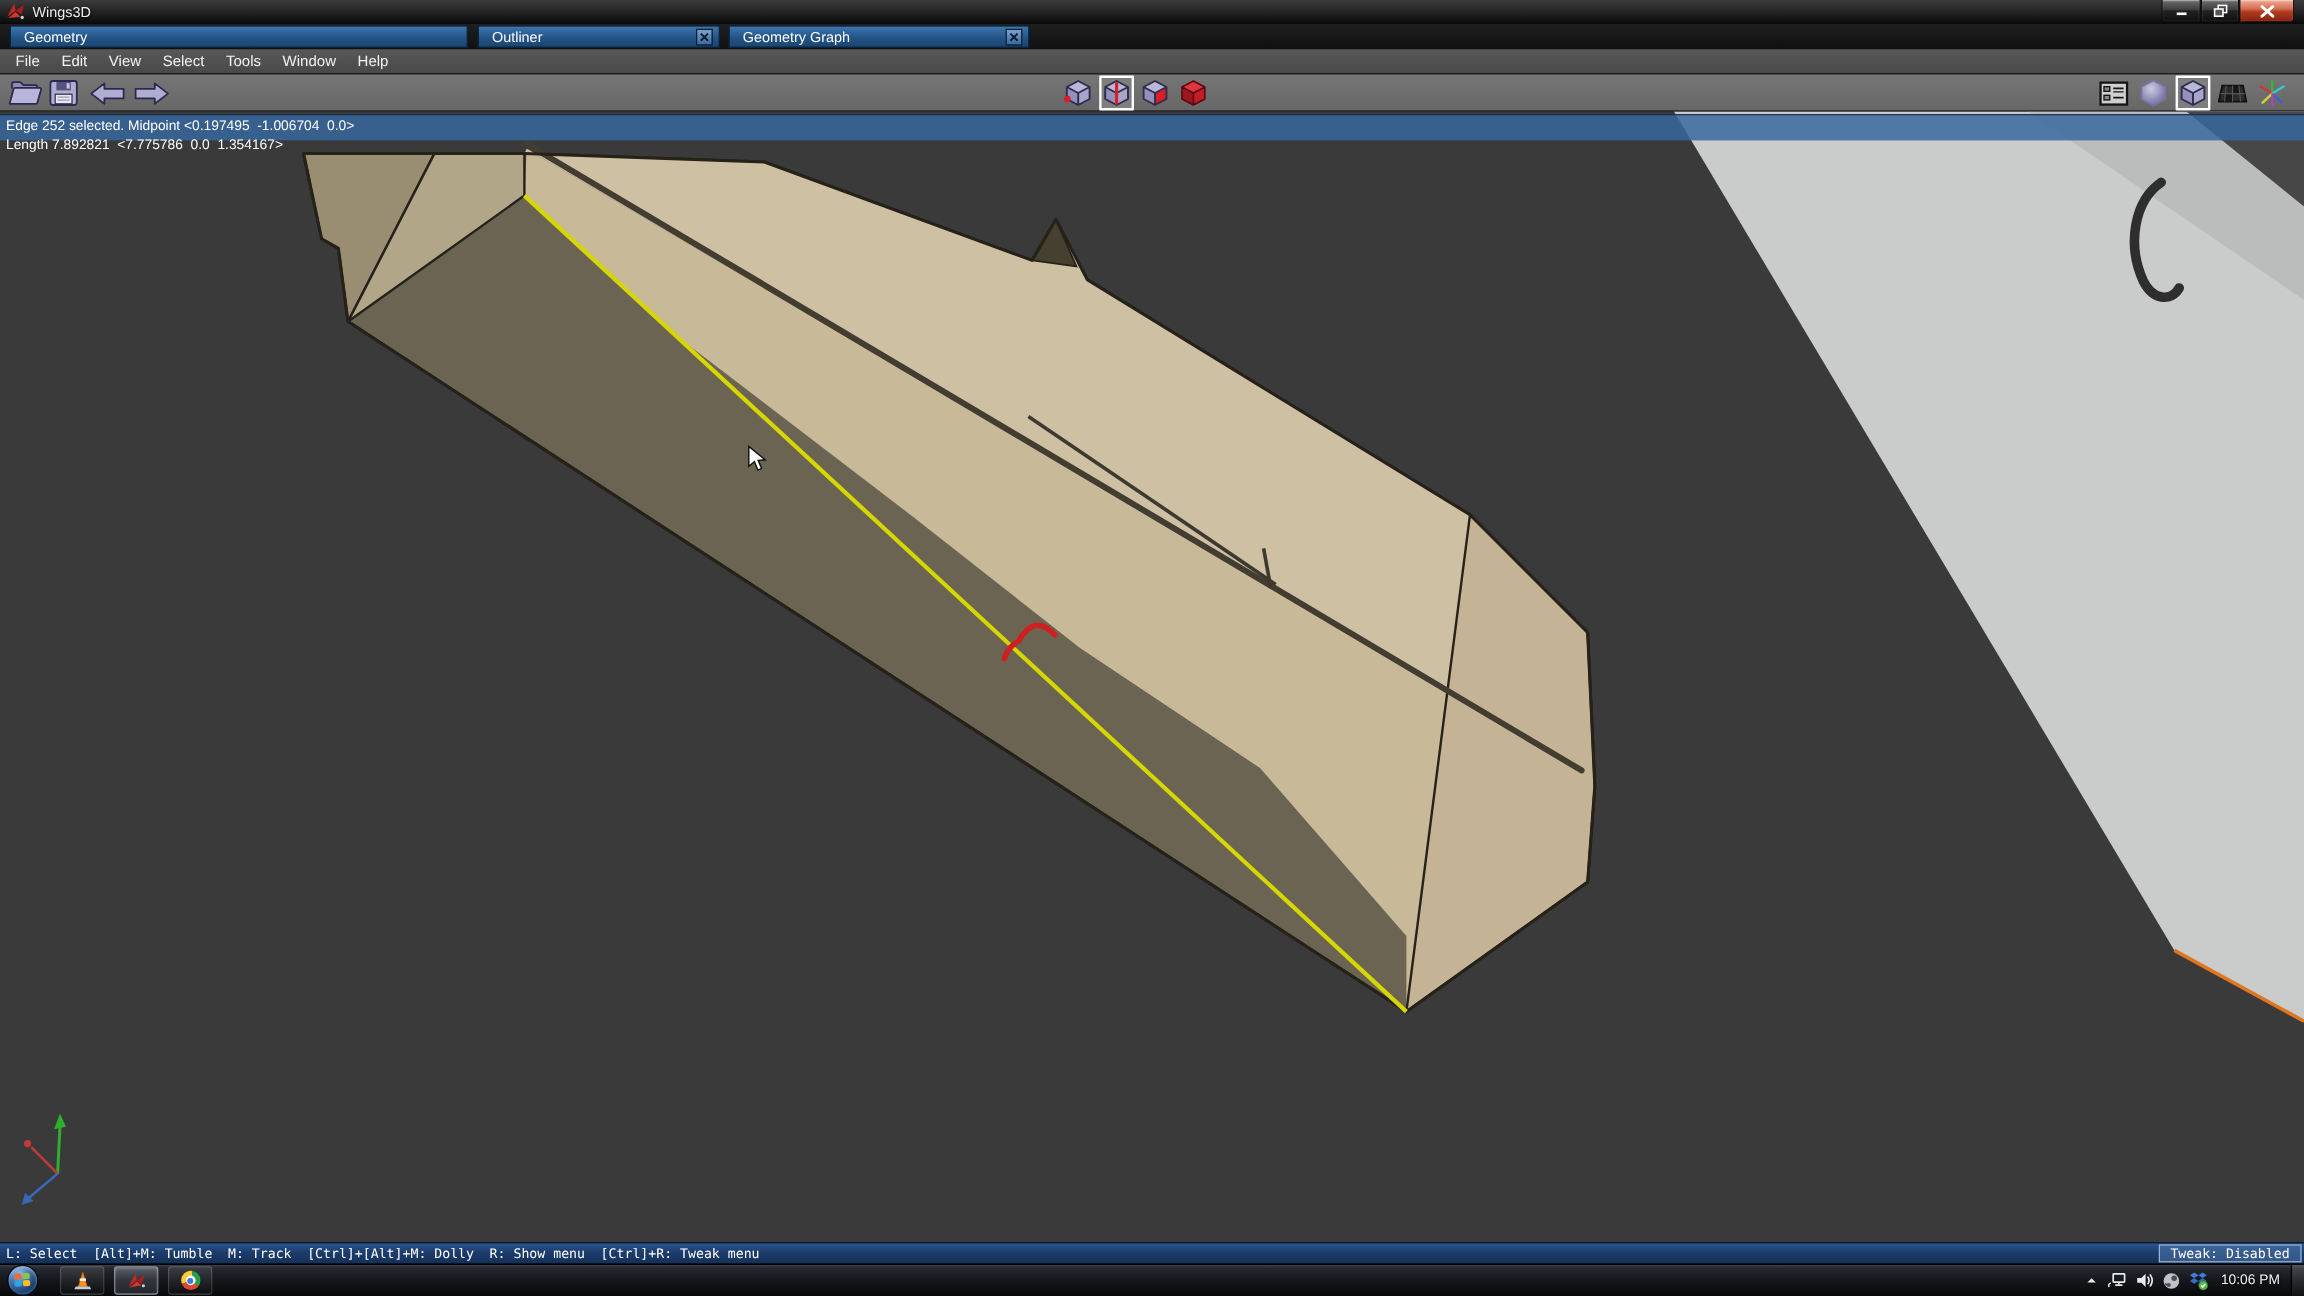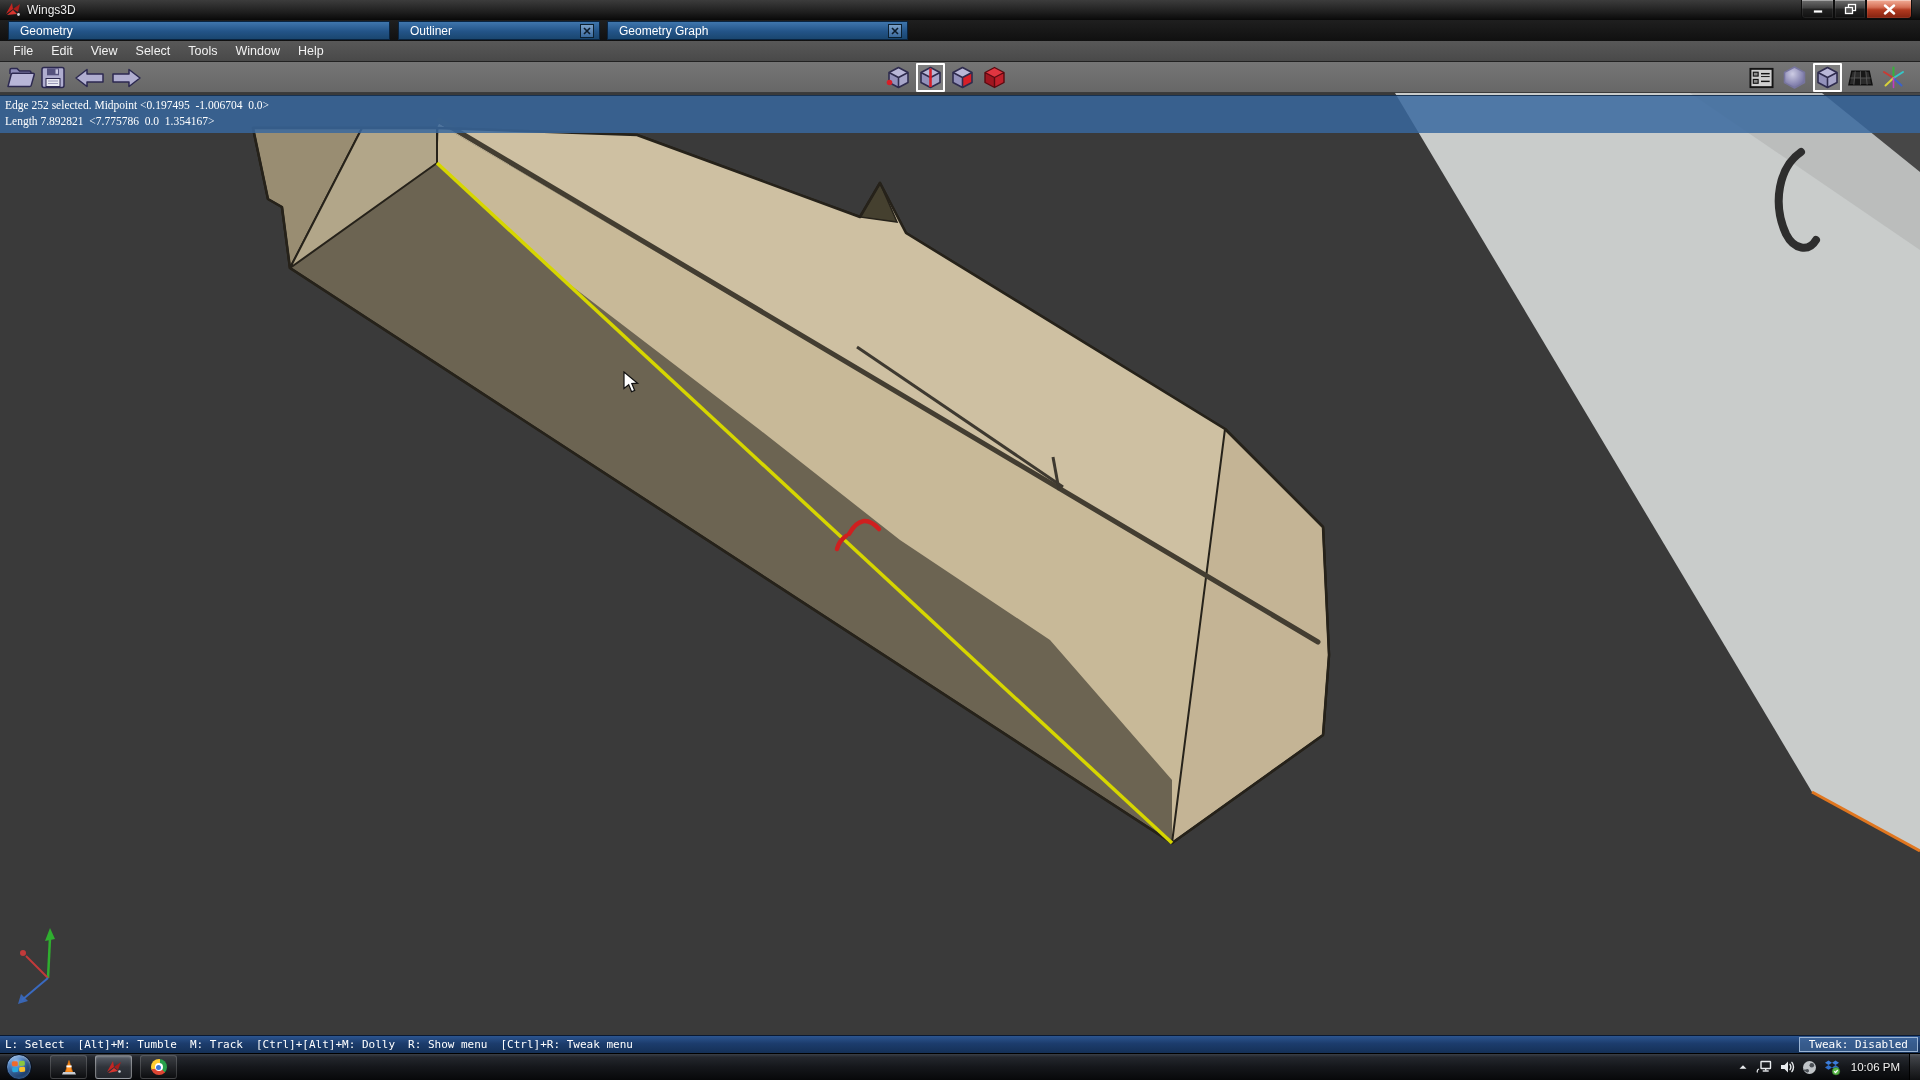--- a/index.html
+++ b/index.html
@@ -46,23 +46,23 @@
   .tb-center{position:absolute;left:884px;top:1px;display:flex;gap:3px;align-items:center;}
   .tb-right{position:absolute;right:12px;top:1px;display:flex;gap:4px;align-items:center;}
   .icon-btn{width:29px;height:29px;display:flex;align-items:center;justify-content:center;
     border:2px solid transparent;border-radius:1px;box-sizing:border-box;}
   .icon-btn.active{border-color:#fff;background:#7e7e7e;}
   .flat-btn{display:flex;align-items:center;justify-content:center;}
 
   
   .viewport{position:absolute;left:0;top:93px;width:1920px;height:942px;background:#3a3a3a;}
   .scene{position:absolute;left:0;top:0;}
-  .infobar{position:absolute;left:0;top:2px;width:1920px;height:38px;
+  .infobar{position:absolute;left:0;top:2px;width:1920px;height:22px;
     background:rgba(56,104,158,0.84);border-top:1px solid rgba(20,45,75,.9);box-sizing:border-box;
-    font-family:Liberation Serif, serif;font-size:11.5px;color:#fff;
+    font-family:Liberation Sans, sans-serif;font-size:11.5px;color:#fff;
     line-height:16px;padding:1px 0 0 5px;white-space:pre;}
   .vp-cursor{position:absolute;left:623px;top:278px;}
 
   
   .statusbar{position:absolute;left:0;top:1035px;width:1920px;height:18px;
     background:linear-gradient(#2c5590,#1c3c6c 45%,#143057);border-top:1px solid #0a1a33;
     box-sizing:border-box;display:flex;align-items:center;
     font-family:"DejaVu Sans Mono",monospace;font-size:11px;color:#fff;}
   .seg{margin-left:13px;white-space:pre;}
   .seg:first-child{margin-left:5px;}
@@ -140,21 +140,21 @@
       <span class="tab-label">Geometry</span>
     </div>
     <div class="tab" style="left:398px;width:202px;">
       <span class="tab-label">Outliner</span>
       <span class="tab-close">
         <svg width="8" height="8">
             <path d="M1,1 L7,7 M7,1 L1,7" stroke="#0b1b2b" stroke-width="1.6"></path>
           </svg>
       </span>
     </div>
-    <div class="tab" style="left:607px;width:301px;">
+    <div class="tab" style="left:607px;width:251px;">
       <span class="tab-label">Geometry Graph</span>
       <span class="tab-close">
         <svg width="8" height="8">
             <path d="M1,1 L7,7 M7,1 L1,7" stroke="#0b1b2b" stroke-width="1.6"></path>
           </svg>
       </span>
     </div>
   </div>
 
   <div class="menubar">

